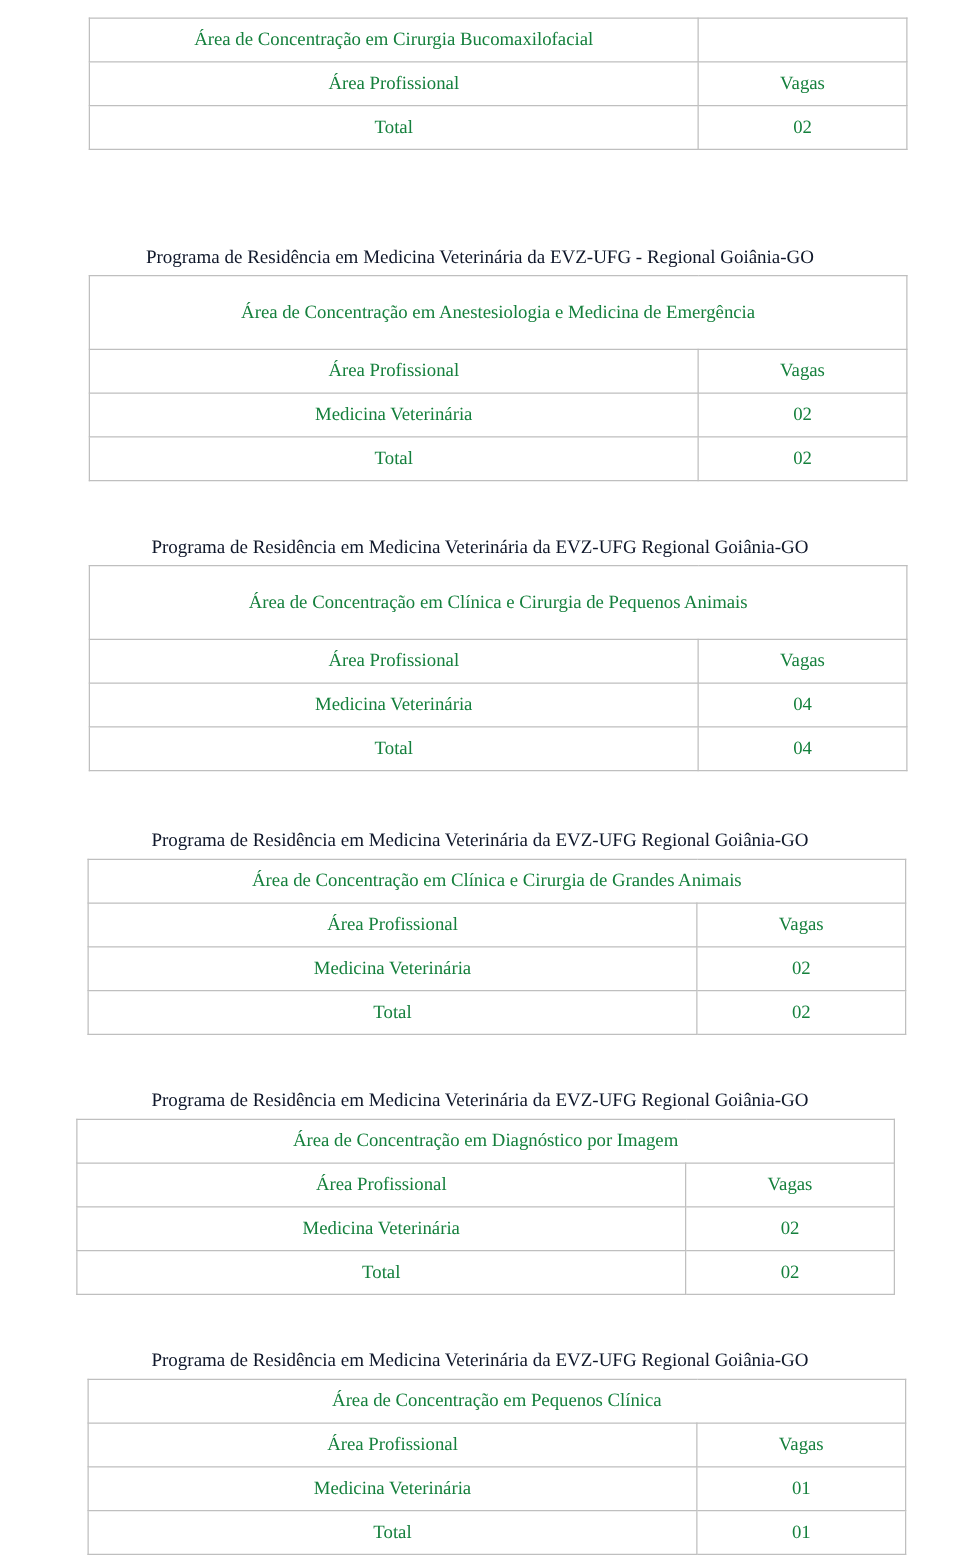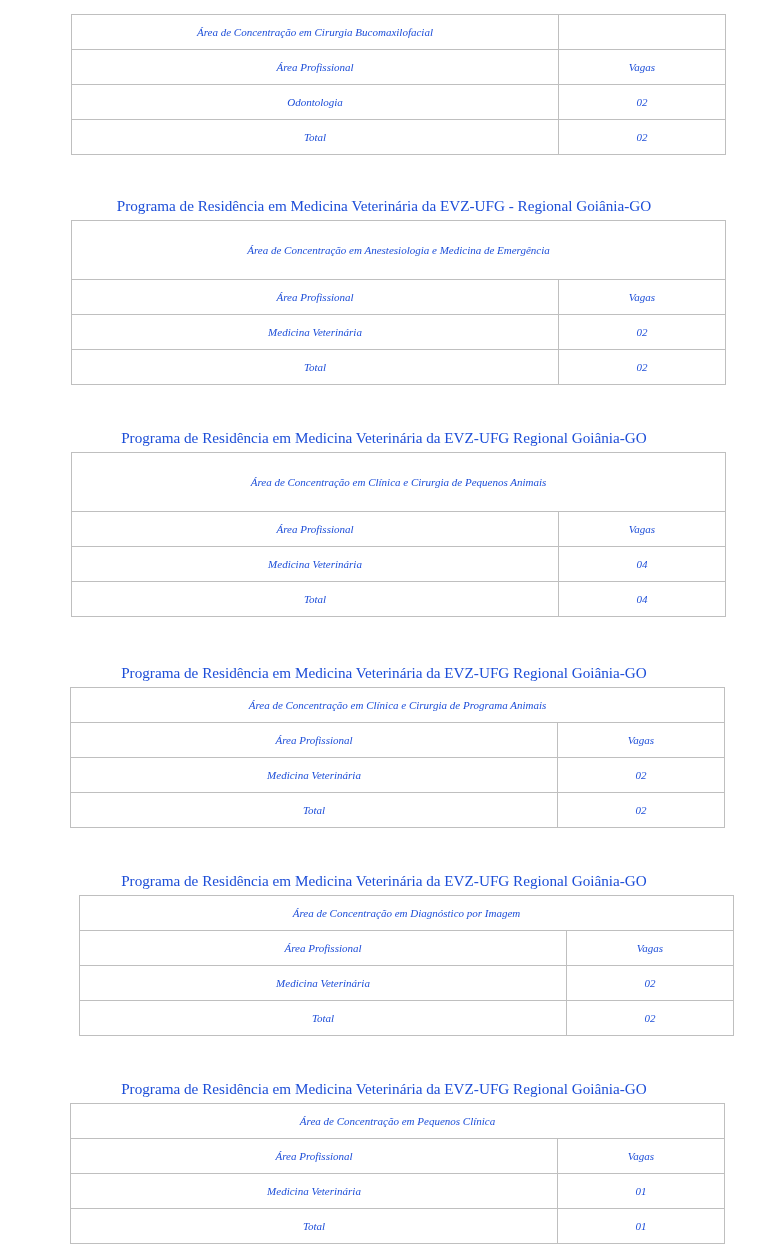--- a/index.html
+++ b/index.html
@@ -21,32 +21,31 @@
   }
   .block {
     position: absolute;
     left: 0;
     width: 768px;
   }
   .heading {
     text-align: center;
     font-size: 15.2px;
     line-height: 20px;
-    color: #1d4ed8;
+    color: #0f172a;
     white-space: nowrap;
     padding: 0 10px;
     box-sizing: border-box;
   }
   table.vagas {
     border-collapse: collapse;
     table-layout: fixed;
-    font-size: 11px;
-    color: #1d4ed8;
+    font-size: 15px;
+    color: #15803d;
     background: #ffffff;
-    font-style: italic;
   }
   table.vagas td {
     border: 1px solid #bfbfbf;
     text-align: center;
     vertical-align: middle;
     padding: 2px 4px;
     line-height: 19px;
   }
   td.c-area { width: 478px; }
   td.c-vagas { width: 158px; }
@@ -63,21 +62,21 @@
   #block-2 .heading { }
   #block-2 table.vagas { position: absolute; left: 71px; top: 24px; padding-left: 44px; }
 
   #block-3 { top: 428px; }
   #block-3 table.vagas { position: absolute; left: 71px; top: 24px; border-radius: 17px; }
 
   #block-4 { top: 663px; }
   #block-4 table.vagas { position: absolute; left: 70px; top: 24px; }
 
   #block-5 { top: 871px; }
-  #block-5 table.vagas { position: absolute; left: 79px; top: 24px; }
+  #block-5 table.vagas { position: absolute; left: 61px; top: 24px; }
 
   #block-6 { top: 1079px; }
   #block-6 table.vagas { position: absolute; left: 70px; top: 24px; }
 </style>
 </head>
 <body>
 
 <div class="page">
 
   <div class="block" id="block-1">
@@ -85,24 +84,20 @@
       <tbody>
         <tr>
           <td class="c-area title-row">Área de Concentração em Cirurgia Bucomaxilofacial</td>
           <td class="c-vagas title-row empty-cell"></td>
         </tr>
         <tr>
           <td class="c-area body-row">Área Profissional</td>
           <td class="c-vagas body-row">Vagas</td>
         </tr>
         <tr>
-          <td class="c-area body-row">Odontologia</td>
-          <td class="c-vagas body-row">02</td>
-        </tr>
-        <tr>
           <td class="c-area body-row">Total</td>
           <td class="c-vagas body-row">02</td>
         </tr>
       </tbody>
     </table>
   </div>
 
   <div class="block" id="block-2">
     <div class="heading">Programa de Residência em Medicina Veterinária da EVZ-UFG - Regional Goiânia-GO</div>
     <table class="vagas">
@@ -147,21 +142,21 @@
         </tr>
       </tbody>
     </table>
   </div>
 
   <div class="block" id="block-4">
     <div class="heading">Programa de Residência em Medicina Veterinária da EVZ-UFG Regional Goiânia-GO</div>
     <table class="vagas">
       <tbody>
         <tr>
-          <td class="title-row" colspan="2">Área de Concentração em Clínica e Cirurgia de Programa Animais</td>
+          <td class="title-row" colspan="2">Área de Concentração em Clínica e Cirurgia de Grandes Animais</td>
         </tr>
         <tr>
           <td class="c-area body-row">Área Profissional</td>
           <td class="c-vagas body-row">Vagas</td>
         </tr>
         <tr>
           <td class="c-area body-row">Medicina Veterinária</td>
           <td class="c-vagas body-row">02</td>
         </tr>
         <tr>

